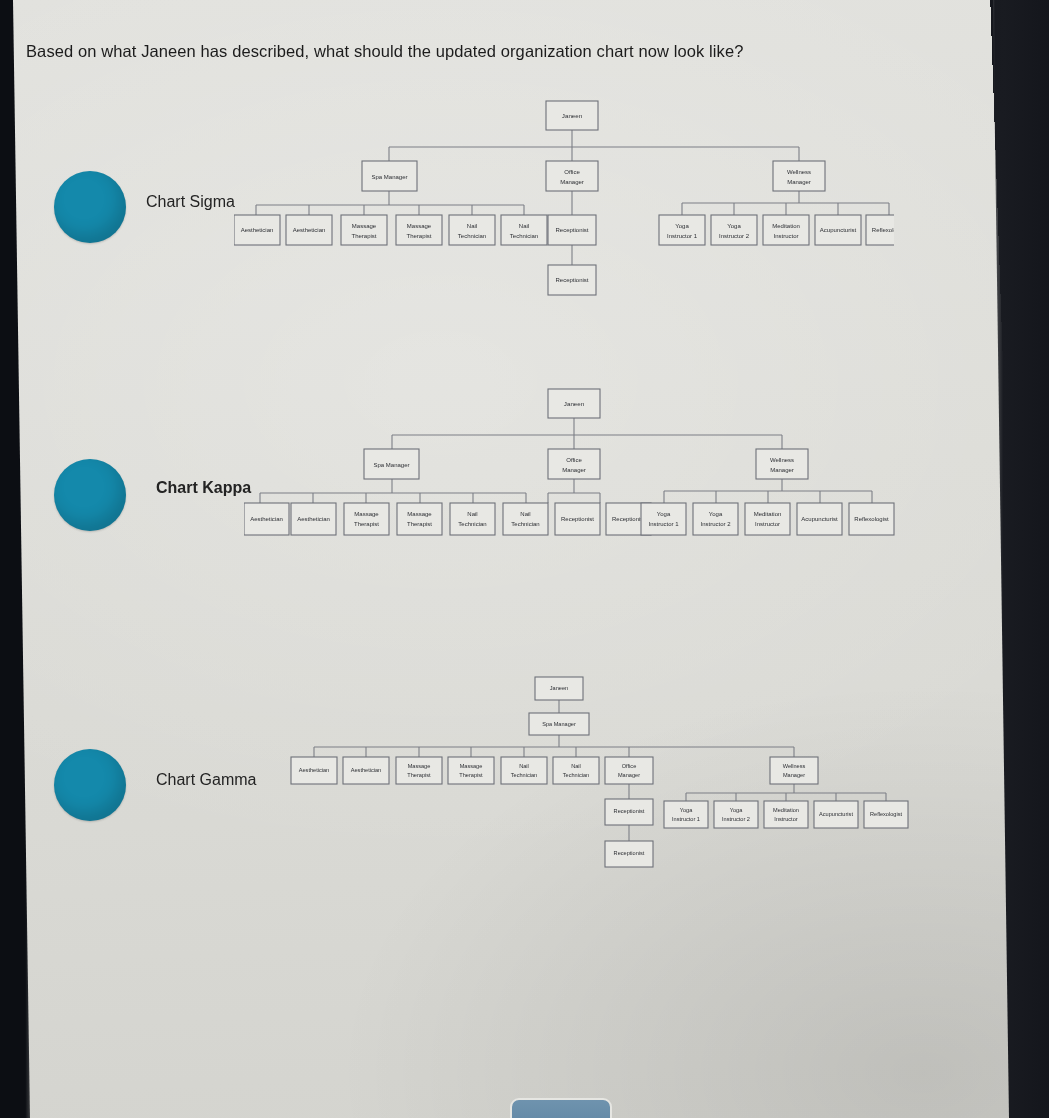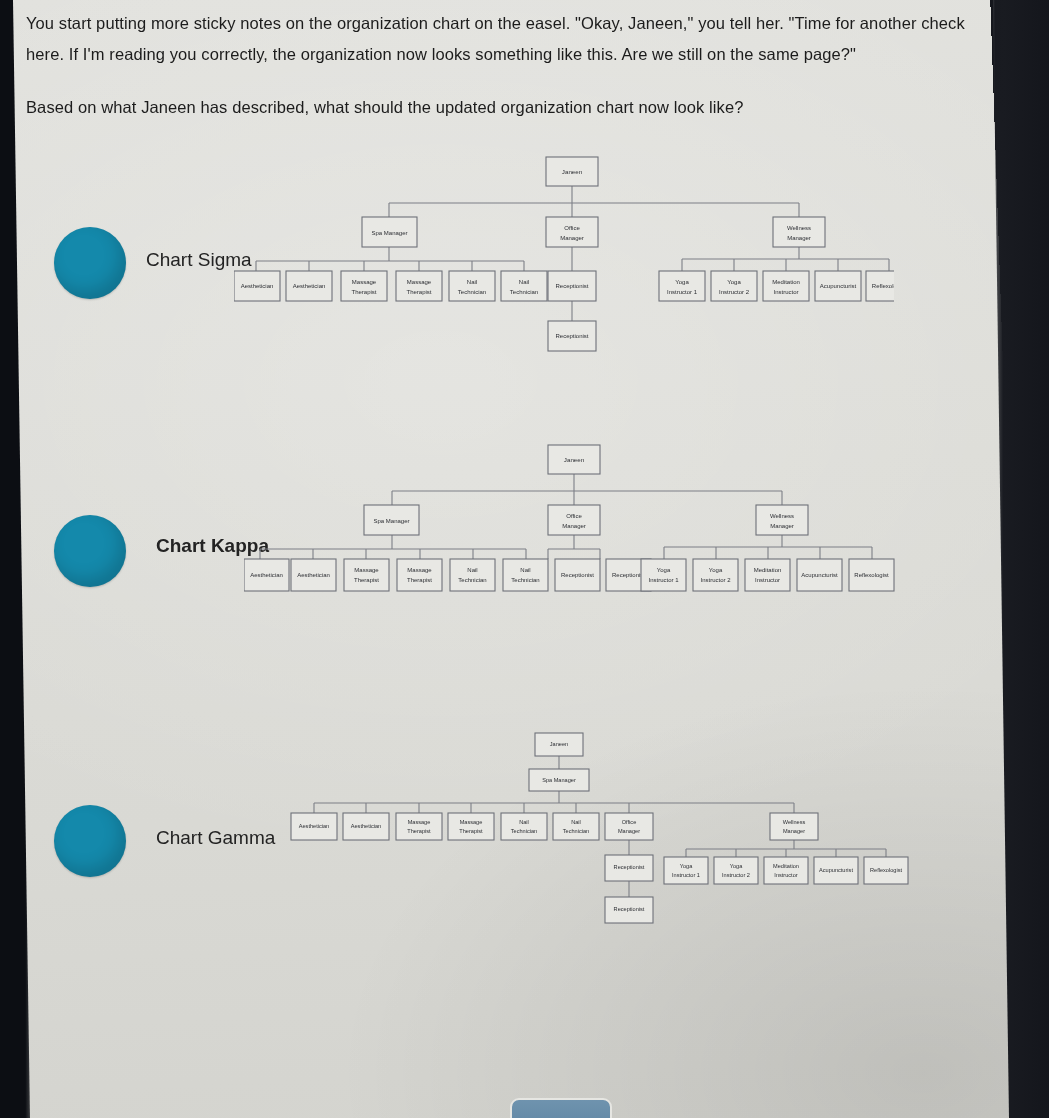--- a/index.html
+++ b/index.html
@@ -58,21 +58,21 @@
   
   .prose{ padding:8px 0 0 0; }
   .para{
     color:#1c1c1c;
     font-size:16.5px;
     line-height:31px;
     letter-spacing:.1px;
     margin:0 0 22px 0;
     max-width:965px;
   }
-  .para.q{ margin-bottom:26px; }
+  .para.q{ margin-bottom:26px;margin-top:28px; }
   .para.italic{ font-style:italic; }
   .para.italic b{ font-style:normal; font-weight:bold; }
 
   
   .options{ position:relative; margin-top:16px; }
   .option{
     position:relative;
     display:block;
     height:290px;
   }
@@ -80,21 +80,21 @@
     position:absolute;
     width:72px; height:72px;
     border-radius:50%;
     background:#1489ab;
     box-shadow: inset -6px -8px 16px rgba(0,0,0,.16), 0 1px 2px rgba(0,0,0,.18);
     cursor:pointer;
   }
   .option .opt-label{
     position:absolute;
     color:#232323;
-    font-size:19px;
+    font-size:16px;
     white-space:nowrap;
   }
 
   
   .chart-wrap{ position:absolute; }
   .chart-svg{ display:block; }
   .node rect{
     fill:#e8e8e4;
     stroke:#6d7078;
     stroke-width:1.1;
@@ -124,21 +124,20 @@
 <div id="screen">
 
   <div class="bezel-left"></div>
   <div class="bezel-right">
       <div class="edge-line"></div>
     </div>
 
   <div id="content">
 
     <div class="prose">
-      <p class="para">You start putting more sticky notes on the organization chart on the easel. "Okay, Janeen," you tell her. "Time for another check here. If I'm reading you correctly, the organization now looks something like this. Are we still on the same page?"</p>
       <p class="para q">Based on what Janeen has described, what should the updated organization chart now look like?</p>
     </div>
 
     <div class="options">
 
       <div class="option" style="height:288px;">
         <div class="radio" style="left:28px; top:78px;"></div>
         <div class="opt-label" style="left:120px; top:100px;">Chart Sigma</div>
 
         <div class="chart-wrap" style="left:208px; top:0px;">

